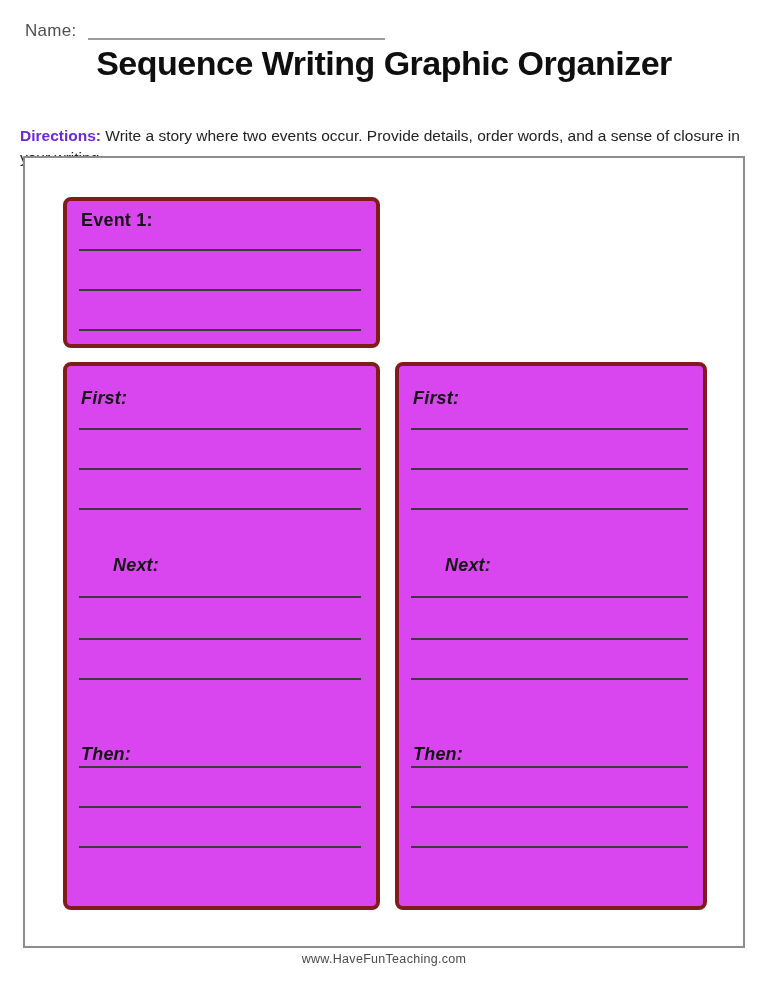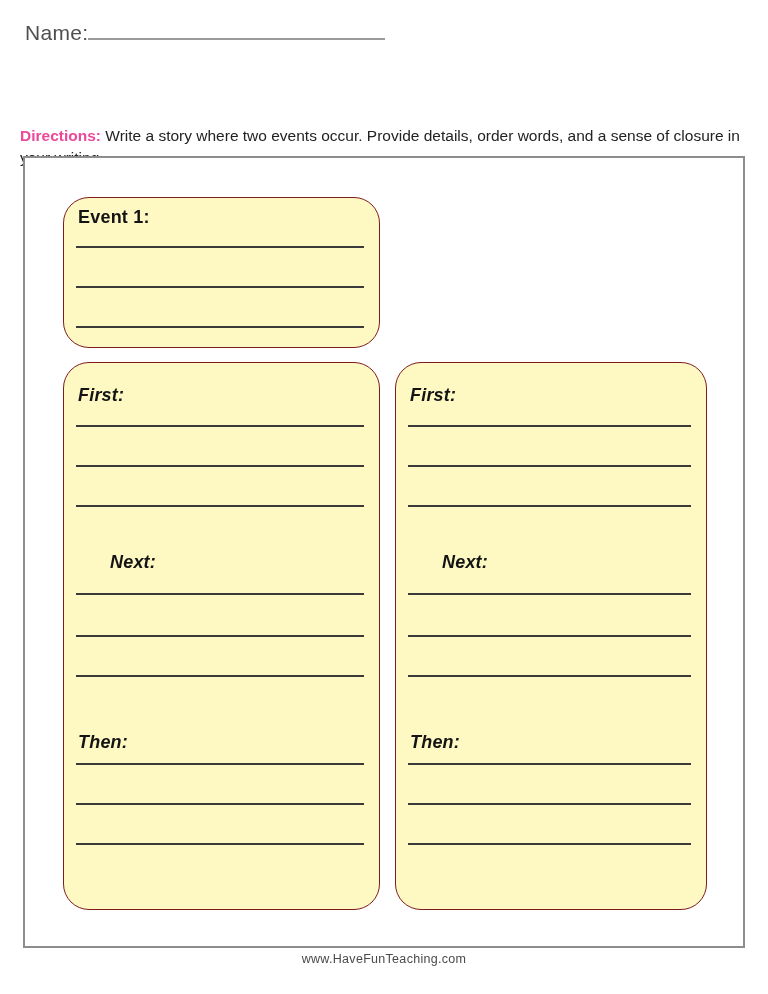--- a/index.html
+++ b/index.html
@@ -14,21 +14,21 @@
     height: 994px;
     margin: 0 auto;
     background: #ffffff;
     overflow: hidden;
   }
 
   
   .name-label {
     position: absolute;
     left: 25px; top: 21px;
-    font-size: 21px;
+    font-size: 17px;
     color: #4f4f4f;
     letter-spacing: 0.3px;
   }
   .name-line {
     position: absolute;
     left: 88px; top: 21px;
     width: 297px; height: 17px;
     border-bottom: 2px solid #9b9b9b;
   }
   .page-title {
@@ -42,57 +42,57 @@
     letter-spacing: -0.5px;
   }
   .directions {
     position: absolute;
     left: 20px; top: 109px;
     width: 730px;
     font-size: 15.5px;
     line-height: 1.42;
     color: #222222;
   }
-  .directions b { color: #ec4899; }
+  .directions b { color: #6d28d9; }
 
   
   .organizer-frame {
     position: absolute;
     left: 23px; top: 156px;
     width: 722px; height: 792px;
     border: 2px solid #8d8d8d;
     box-sizing: border-box;
     background: #ffffff;
   }
 
   
   .box {
     position: absolute;
-    border: 1px solid #7f1d1d;
-    border-radius: 26px;
+    border: 4px solid #7f1d1d;
+    border-radius: 8px;
     box-sizing: border-box;
-    background: #fef9c3;
+    background: #d946ef;
   }
   .event-box { top: 39px; height: 151px; }
   .seq-box   { top: 204px; height: 548px; font-style: italic; }
   .col-1 { left: 38px;  width: 317px; }
   .col-2 { left: 370px; width: 312px; }
 
   .box-label {
     position: absolute;
     left: 14px;
     font-size: 18px;
     font-weight: bold;
     color: #141414;
     letter-spacing: 0.2px;
   }
   .event-box .box-label { top: 9px; }
   .lbl-first { top: 22px; }
   .lbl-next  { top: 189px; margin-left: 32px; }
-  .lbl-then  { top: 369px; }
+  .lbl-then  { top: 378px; }
 
   
   .wl {
     position: absolute;
     left: 12px; right: 15px;
     height: 0;
     border-top: 2px solid #3a3a3a;
   }
 
   
@@ -107,20 +107,21 @@
   }
 </style>
 </head>
 <body>
 
 <div class="page">
 
   <span class="name-label">Name:</span>
   <div class="name-line"></div>
 
+  <div class="page-title">Sequence Writing Graphic Organizer</div>
 
   <p class="directions"><b>Directions:</b> <span>Write a story where two events occur.  Provide details, order words, and a sense of closure in your writing.</span></p>
 
   <div class="organizer-frame">
 
     <div class="box event-box col-1">
       <div class="box-label">Event 1:</div>
       <div class="wl" style="top:48px"></div>
       <div class="wl" style="top:88px"></div>
       <div class="wl" style="top:128px"></div>

